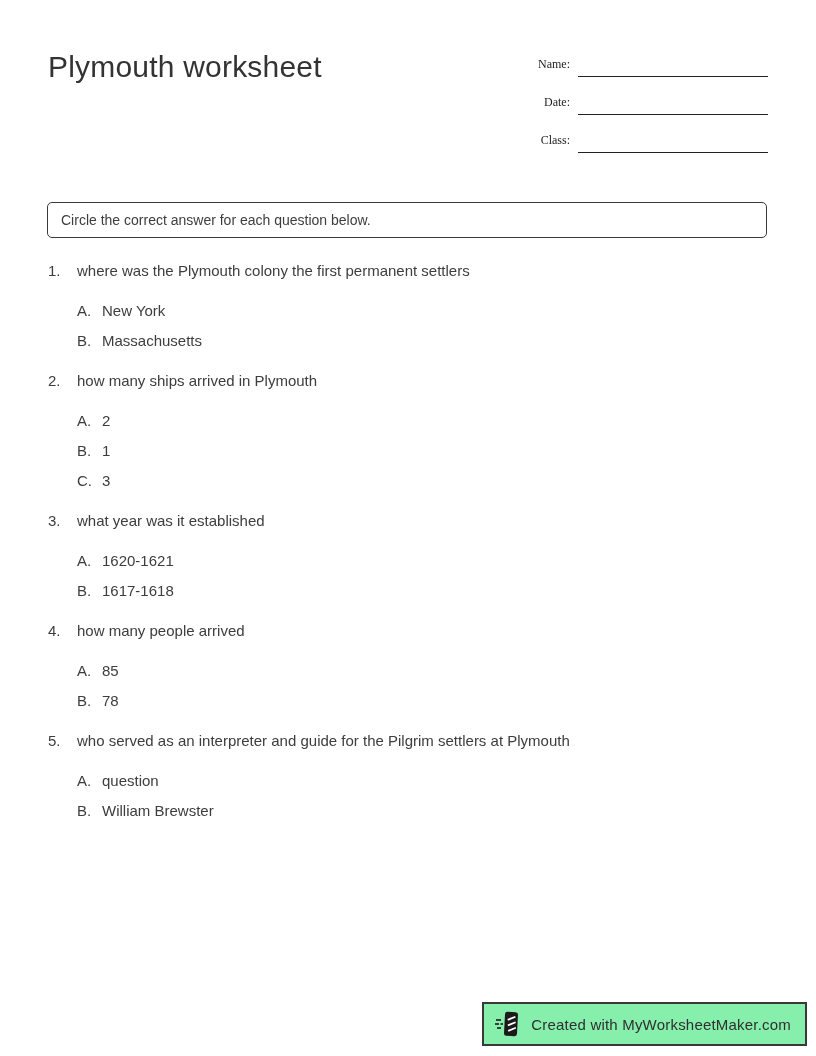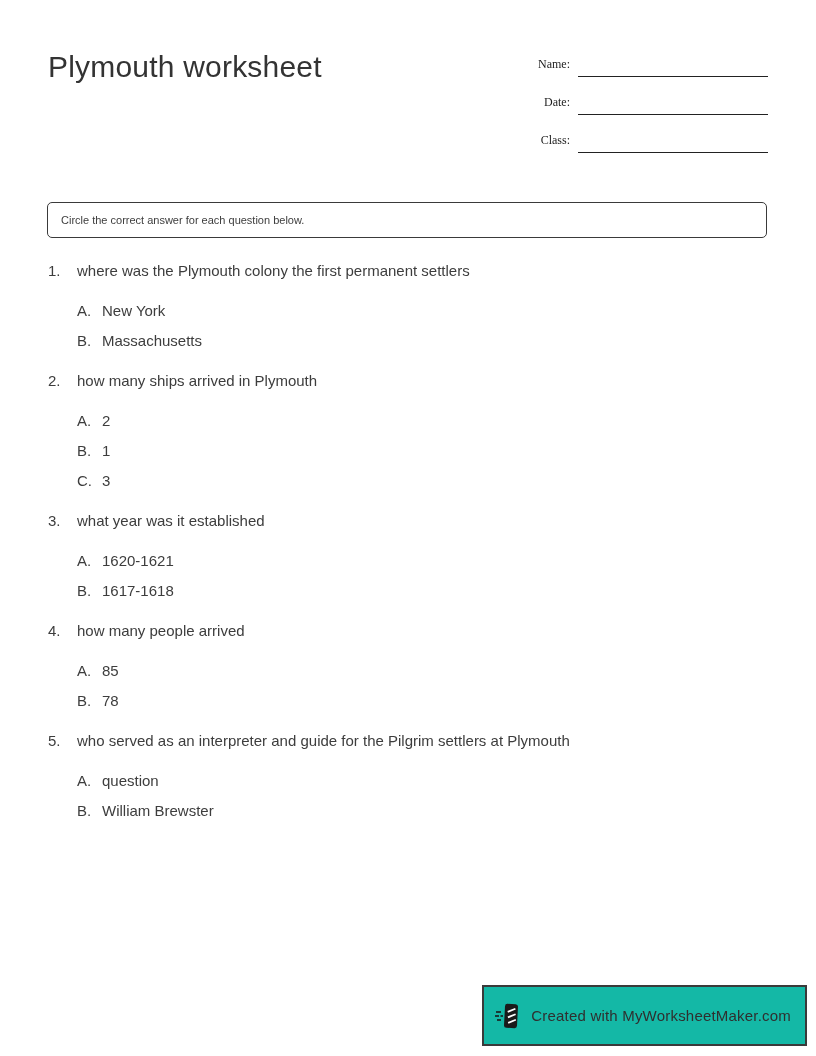--- a/index.html
+++ b/index.html
@@ -56,21 +56,21 @@
     position: absolute;
     left: 47px;
     top: 202px;
     width: 720px;
     height: 36px;
     border: 1.5px solid #3a3a3a;
     border-radius: 5px;
     display: flex;
     align-items: center;
     padding-left: 13px;
-    font-size: 11px;
+    font-size: 14px;
     color: #3d3d3d;
   }
 
   
   .questions {
     position: absolute;
     left: 48px;
     top: 261px;
     width: 720px;
   }
@@ -90,23 +90,23 @@
     font-size: 15px;
     margin-bottom: 10px;
   }
   .opt-letter { width: 25px; flex: 0 0 25px; }
 
   
   .footer-credit {
     position: absolute;
     right: 9px;
     bottom: 10px;
-    height: 61px;
+    height: 44px;
     border: 2px solid #3a3a3a;
-    background: #14b8a6;
+    background: #86efac;
     display: flex;
     align-items: center;
     padding: 0 14px 0 11px;
   }
   .footer-icon { margin-right: 9px; display: block; }
   .footer-text { font-size: 15px; color: #2f2f2f; letter-spacing: 0.2px; }
 </style>
 </head>
 <body>
 

